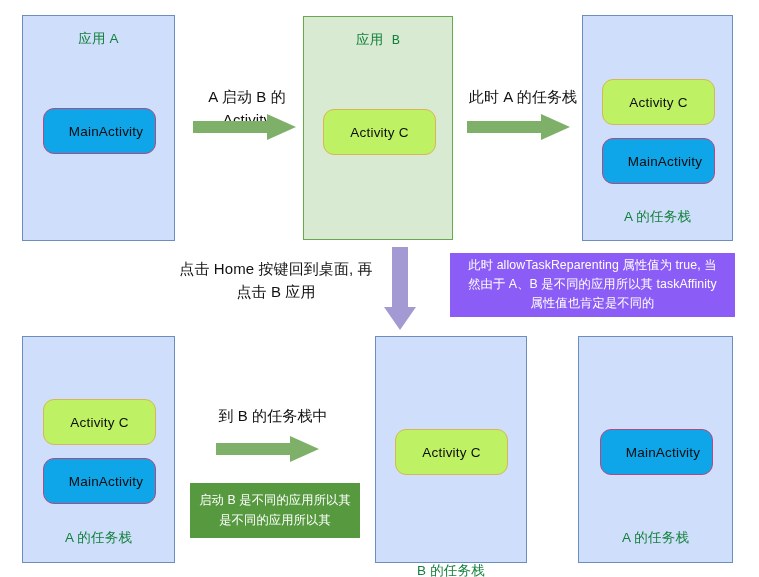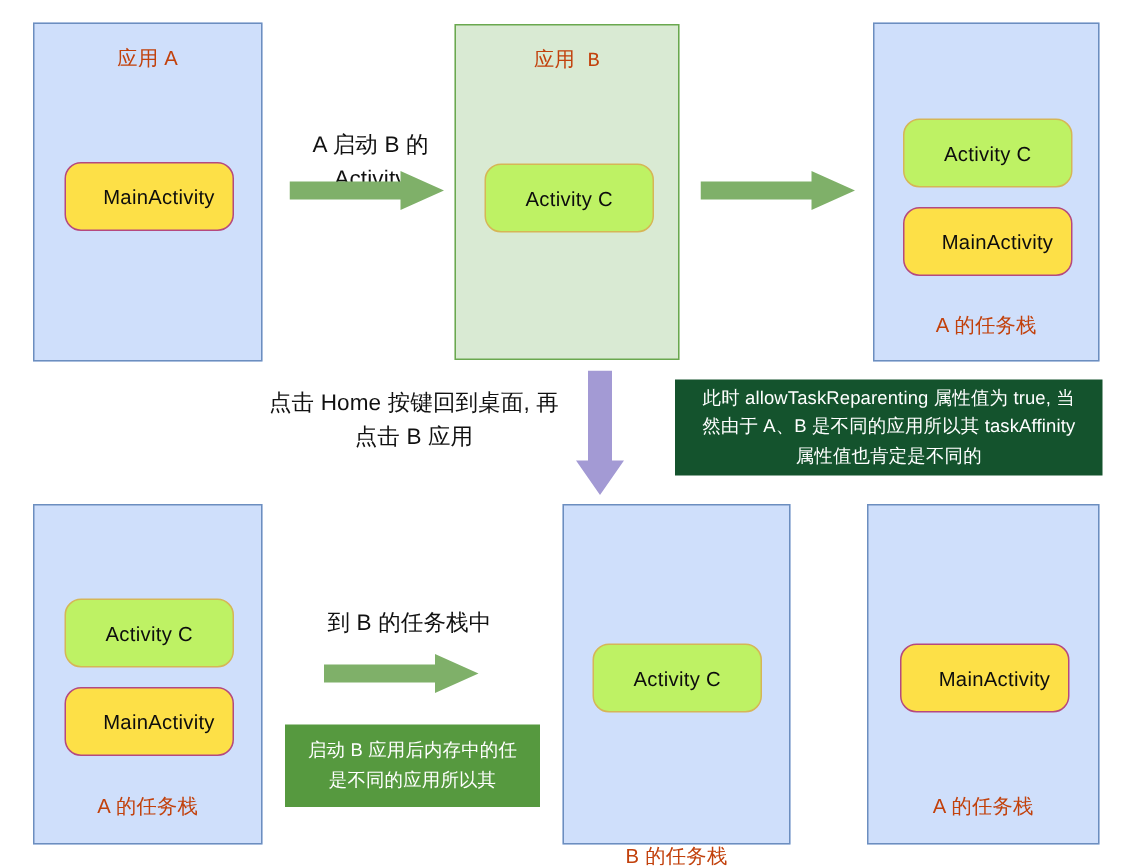--- a/index.html
+++ b/index.html
@@ -29,39 +29,39 @@
   .panel-green {
     border: 1.6px solid #6aa84f;
     background: #d9ead3;
   }
   .panel-title {
     position: absolute;
     left: 0;
     right: 0;
     text-align: center;
     font-size: 13.5px;
-    color: #c2410c;
+    color: #15803d;
     letter-spacing: .2px;
   }
 
   
   .chip {
     position: absolute;
     box-sizing: border-box;
     border-radius: 11px;
     display: flex;
     align-items: center;
     justify-content: center;
     font-size: 13.5px;
     color: #0d0d0d;
     letter-spacing: .2px;
     white-space: nowrap;
   }
   .chip-pink {
-    background: #fde047;
+    background: #0ea5e9;
     border: 1.6px solid #b5497f;
     padding-left: 13px;
   }
   .chip-yellow {
     background: #bef264;
     border: 1.6px solid #d6b656;
   }
 
   
   .arrow-h { position: absolute; }
@@ -84,21 +84,21 @@
     display: flex;
     align-items: center;
     justify-content: center;
     text-align: center;
     color: #ffffff;
     font-size: 12.3px;
     line-height: 1.55;
     padding: 4px 8px;
     letter-spacing: .1px;
   }
-  .callout-purple { background: #14532d; }
+  .callout-purple { background: #8b5cf6; align-items: flex-end; }
   .callout-green  { background: #56993f; }
 </style>
 </head>
 <body>
 
 <div id="canvas">
 
   <div class="abs panel" style="left:22px; top:15px; width:153px; height:226px;">
     <div class="panel-title" style="top:14px;">应用 A</div>
     <div class="chip chip-pink" style="left:20px; top:92px; width:113px; height:46px;">MainActivity</div>
@@ -107,20 +107,21 @@
   <div class="label" style="left:183px; top:86px; width:128px;">A 启动 B 的 Activity</div>
   <svg class="arrow-h" viewBox="0 0 104 30" style="left:193px; top:112px; width:104px; height:30px;">
     <polygon points="0,9 74,9 74,2 103,15 74,28 74,21 0,21" fill="#7fb069"></polygon>
   </svg>
 
   <div class="abs panel panel-green" style="left:303px; top:16px; width:150px; height:224px;">
     <div class="panel-title" style="top:14px;font-family:Liberation Mono, monospace;">应用 B</div>
     <div class="chip chip-yellow" style="left:19px; top:92px; width:113px; height:46px;">Activity C</div>
   </div>
 
+  <div class="label" style="left:463px; top:86px; width:120px;">此时 A 的任务栈</div>
   <svg class="arrow-h" viewBox="0 0 104 30" style="left:467px; top:112px; width:104px; height:30px;">
     <polygon points="0,9 74,9 74,2 103,15 74,28 74,21 0,21" fill="#7fb069"></polygon>
   </svg>
 
   <div class="abs panel" style="left:582px; top:15px; width:151px; height:226px;">
     <div class="chip chip-yellow" style="left:19px; top:63px; width:113px; height:46px;">Activity C</div>
     <div class="chip chip-pink" style="left:19px; top:122px; width:113px; height:46px;">MainActivity</div>
     <div class="panel-title" style="top:192px;">A 的任务栈</div>
   </div>
 
@@ -151,21 +152,21 @@
     <br>
     <span>到 B 的任务栈中</span>
   </div>
 
   <svg class="arrow-h" viewBox="0 0 104 30" style="left:216px; top:434px; width:104px; height:30px;">
     <polygon points="0,9 74,9 74,2 103,15 74,28 74,21 0,21" fill="#7fb069"></polygon>
   </svg>
 
   <div class="callout callout-green" style="left:190px; top:483px; width:170px; height:55px;">
     <div>
-      <span>启动 B 应用后内存中的任</span><br>
+      <span>启动 B 是不同的应用所以其</span><br>
       <span>是不同的应用所以其</span>
     </div>
   </div>
 
   <div class="abs panel" style="left:375px; top:336px; width:152px; height:227px;">
     <div class="chip chip-yellow" style="left:19px; top:92px; width:113px; height:46px;">Activity C</div>
     <div class="panel-title" style="top:192px;margin-top:33px;">B 的任务栈</div>
   </div>
 
   <div class="abs panel" style="left:578px; top:336px; width:155px; height:227px;">

